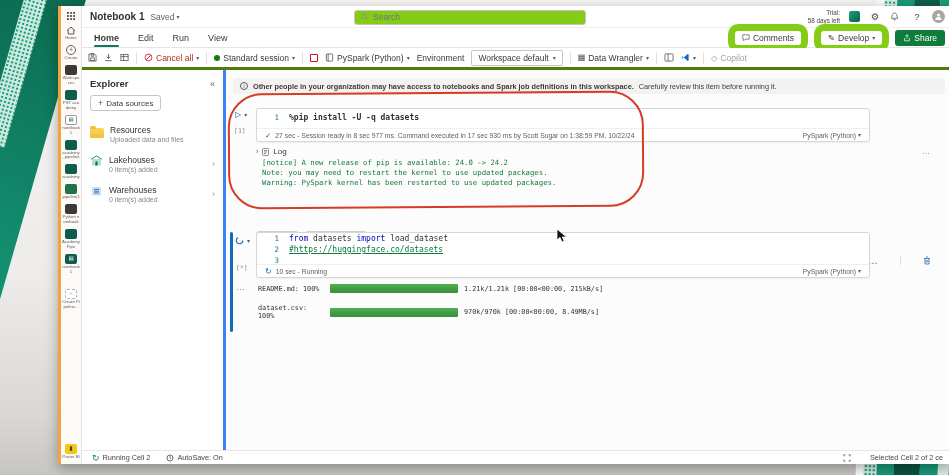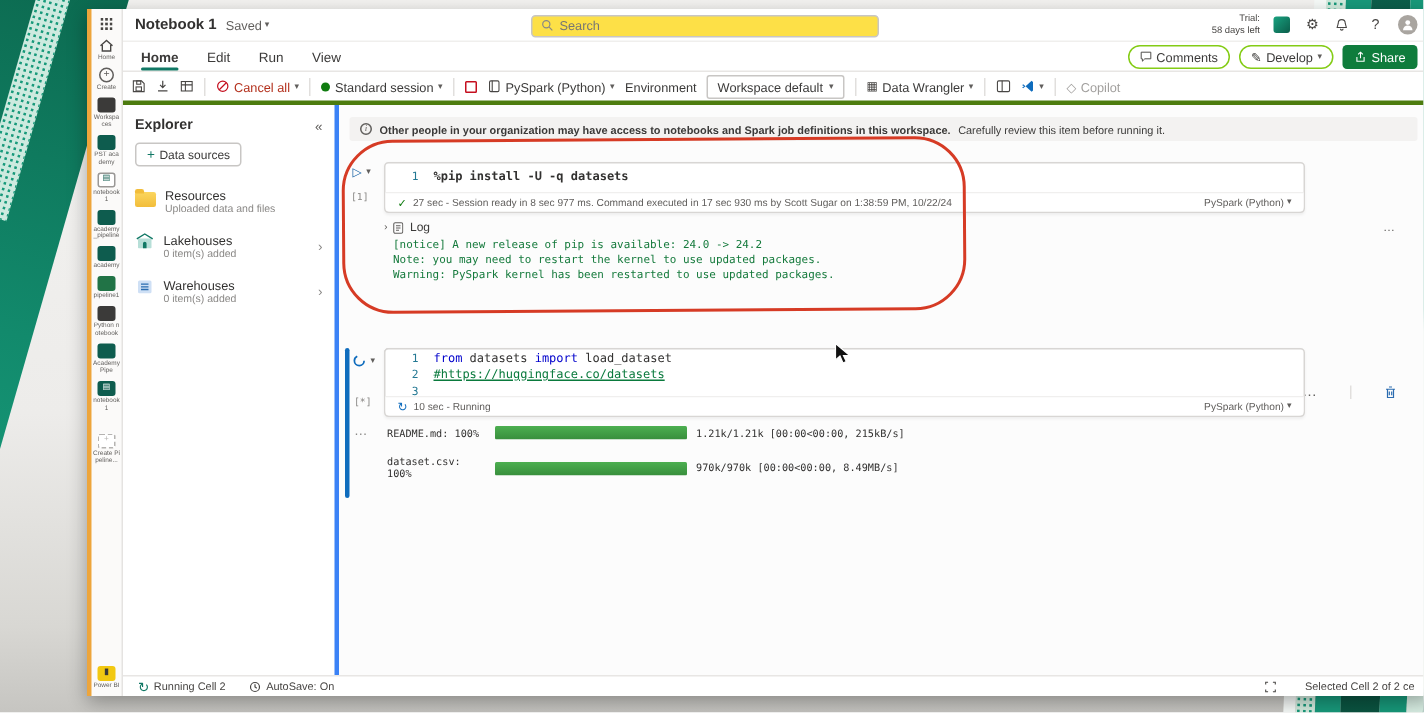--- a/index.html
+++ b/index.html
@@ -50,39 +50,39 @@
   .mt-push { margin-top:10px; }
   .mt-auto { margin-top:auto; }
 
   
   .titlebar { position:absolute; left:24px; right:0; top:0; height:22px; display:flex; align-items:center;
               gap:6px; padding:0 8px; background:#fff; border-bottom:1px solid #f0efed; }
   .tb-title { font-size:10px; font-weight:700; }
   .tb-saved { font-size:8.5px; color:#605e5c; display:flex; align-items:center; gap:2px; }
   .chev { font-size:6px; color:#605e5c; line-height:1; }
   .searchbox { position:absolute; left:272px; top:3.5px; width:232px; height:15px; border:1px solid #c8c6c4;
-               border-radius:3px; display:flex; align-items:center; gap:4px; padding:0 6px; background:#fde047; }
+               border-radius:3px; display:flex; align-items:center; gap:4px; padding:0 6px; background:#84cc16; }
   .searchbox input { border:none; outline:none; width:100%; font-size:8.5px; color:#605e5c;
                      background:transparent; font-family:inherit; }
   .tb-right { margin-left:auto; display:flex; align-items:center; gap:9px; }
   .trial { font-size:6.3px; text-align:right; color:#484644; line-height:1.15; }
   .appicon { width:11px; height:11px; border-radius:2px; background:linear-gradient(135deg,#19a280,#0b5d4a); }
   .tb-ic { font-size:9.5px; color:#484644; width:12px; text-align:center; line-height:1; }
   .avatar { width:13px; height:13px; border-radius:50%; background:#a9a5a0; display:flex;
             align-items:center; justify-content:center; overflow:hidden; }
 
   
   .menubar { position:absolute; left:24px; right:0; top:22px; height:20px; border-bottom:1px solid #e8e6e4;
              display:flex; align-items:center; gap:15px; padding:0 8px 0 10px; font-size:9px; background:#fff; }
   .mtab { color:#3b3a39; padding:3px 2px; position:relative; }
   .mtab.active { font-weight:700; }
   .mtab.active::after { content:""; position:absolute; left:2px; right:2px; bottom:-1px; height:2px;
                         background:#117865; border-radius:1px; }
   .mb-right { margin-left:auto; display:flex; gap:6px; align-items:center; }
-  .pill { display:flex; align-items:center; gap:3px; border:1px solid #84cc16; border-radius:10px;
+  .pill { display:flex; align-items:center; gap:3px; border:7px solid #84cc16; border-radius:10px;
           padding:2px 7px; font-size:8.5px; background:#fff; color:#3b3a39;text-align:center; }
   .sharebtn { display:flex; align-items:center; gap:3px; background:#0f7c3c; color:#fff; border:none;
               border-radius:3px; padding:3px 8px; font-size:8.5px; }
 
   
   .toolbar { position:absolute; left:24px; right:0; top:42px; height:22px; border-bottom:3px solid #4d7c0f;
              display:flex; align-items:center; gap:7px; padding:0 14px 0 6px; font-size:8.5px; color:#3b3a39;
              background:#fff; white-space:nowrap; }
   .tsep { width:1px; height:12px; background:#e1dfdd; flex:0 0 auto; }
   .titem { display:flex; align-items:center; gap:3px; flex:0 0 auto; }

